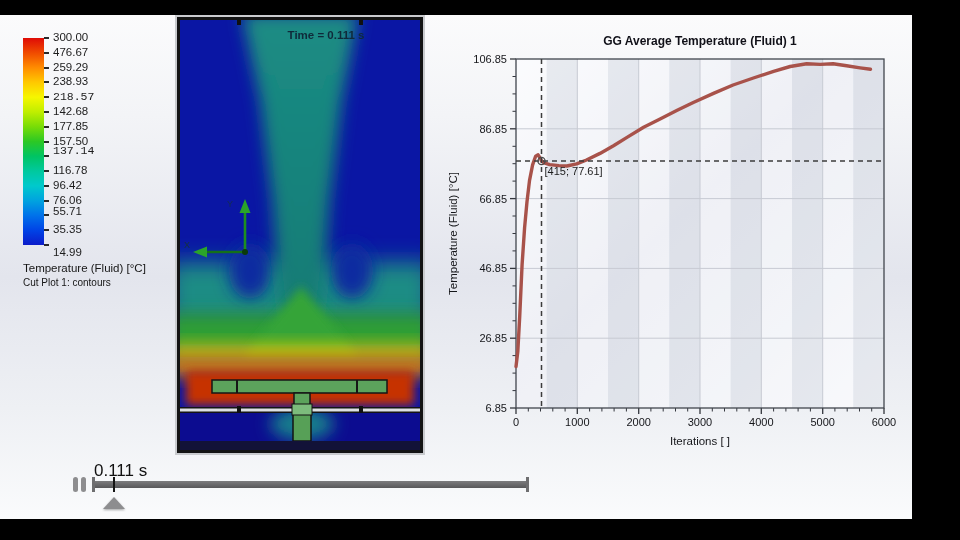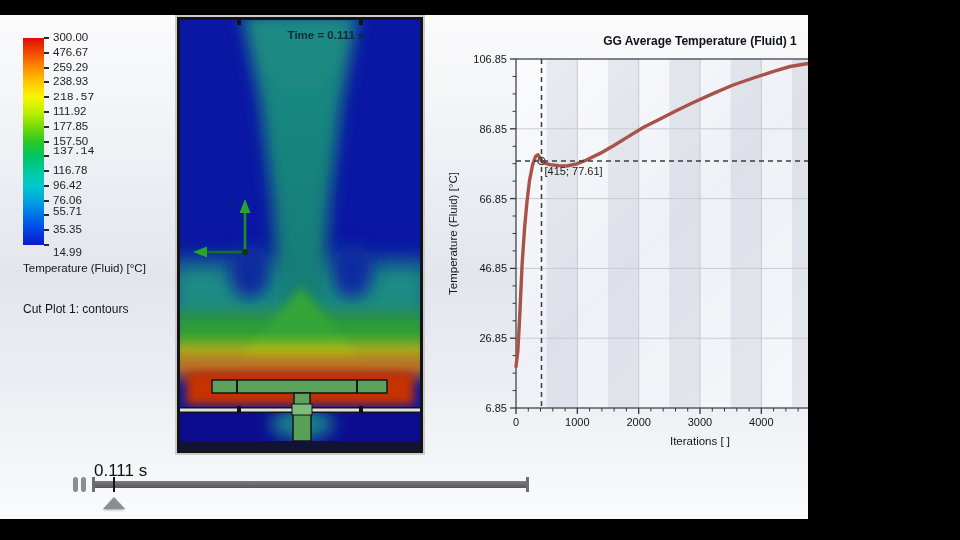--- a/index.html
+++ b/index.html
@@ -1,30 +1,30 @@
 <!DOCTYPE html>
 <html><head>
 <meta charset="utf-8">
 <style>
   html,body{margin:0;padding:0;background:#000;}
   *{box-sizing:border-box;}
-  .stage{position:relative;width:808px;height:540px;overflow:hidden;background:#4d7c0f;
+  .stage{position:relative;width:912px;height:540px;overflow:hidden;background:#4d7c0f;
          font-family:"Liberation Sans", sans-serif;padding-left:48px;}
   .bar{position:absolute;left:0;width:960px;background:#000;}
   .bar.top{top:0;height:15px;}
   .bar.bottom{top:519px;height:21px;}
   .main-bg{position:absolute;left:0;top:15px;width:960px;height:504px;
     background:linear-gradient(180deg,#fbfbfc 0%,#f3f4f7 20%,#e3e5ed 52%,#eef0f4 78%,#fafbfc 100%);}
   
   #legend{position:absolute;left:0;top:15px;width:175px;height:330px;}
   #colorbar{position:absolute;left:23px;top:23px;width:21px;height:207px;}
   .lg-tick{position:absolute;width:5px;height:2px;background:#2a2a2a;}
   .lg-val{position:absolute;left:53px;font-size:11.5px;color:#1c1c1c;white-space:nowrap;}
   .legend-title{position:absolute;left:23px;top:247px;font-size:11.5px;color:#161616;white-space:nowrap;}
-  .legend-subtitle{position:absolute;left:23px;top:287px;font-size:12px;color:#161616;white-space:nowrap;}
+  .legend-subtitle{position:absolute;left:23px;top:262px;font-size:10px;color:#161616;white-space:nowrap;}
   
   .vframe{position:absolute;left:175px;top:15px;width:250px;height:440px;background:#c9cbce;padding:2px;}
   .vframe-inner{width:246px;height:436px;background:#141414;padding:3px;position:relative;}
   
   #chart{position:absolute;left:440px;top:15px;width:472px;height:442px;}
   
   .tl-label{position:absolute;left:94px;top:461px;font-size:17px;color:#111;}
   .pause-btn{position:absolute;left:72px;top:477px;width:17px;height:15px;cursor:pointer;}
   .pause-btn span{position:absolute;top:0;width:5px;height:15px;background:#8d8d8f;border-radius:2.5px;}
   .pause-btn span:first-child{left:1px;}
@@ -52,21 +52,21 @@
         <div class="lg-val" style="top: 16px;">300.00</div>
         <div class="lg-tick" style="left: 44px; top: 36.7857px;"></div>
         <div class="lg-val" style="top: 30.7857px;">476.67</div>
         <div class="lg-tick" style="left: 44px; top: 51.5714px;"></div>
         <div class="lg-val" style="top: 45.5714px;">259.29</div>
         <div class="lg-tick" style="left: 44px; top: 66.3571px;"></div>
         <div class="lg-val" style="top: 60.3571px;">238.93</div>
         <div class="lg-tick" style="left: 44px; top: 81.1429px;"></div>
         <div class="lg-val" style="top: 75.1429px; font-family: Liberation Mono, monospace;">218.57</div>
         <div class="lg-tick" style="left: 44px; top: 95.9286px;"></div>
-        <div class="lg-val" style="top: 89.9286px;">111.92</div>
+        <div class="lg-val" style="top: 89.9286px;">142.68</div>
         <div class="lg-tick" style="left: 44px; top: 110.714px;"></div>
         <div class="lg-val" style="top: 104.714px;">177.85</div>
         <div class="lg-tick" style="left: 44px; top: 125.5px;"></div>
         <div class="lg-val" style="top: 119.5px;">157.50</div>
         <div class="lg-tick" style="left: 44px; top: 140.286px;"></div>
         <div class="lg-val" style="top: 129px; font-family: Liberation Mono, monospace;">137.14</div>
         <div class="lg-tick" style="left: 44px; top: 155.071px;"></div>
         <div class="lg-val" style="top: 149.071px;">116.78</div>
         <div class="lg-tick" style="left: 44px; top: 169.857px;"></div>
         <div class="lg-val" style="top: 163.857px;">96.42</div>

